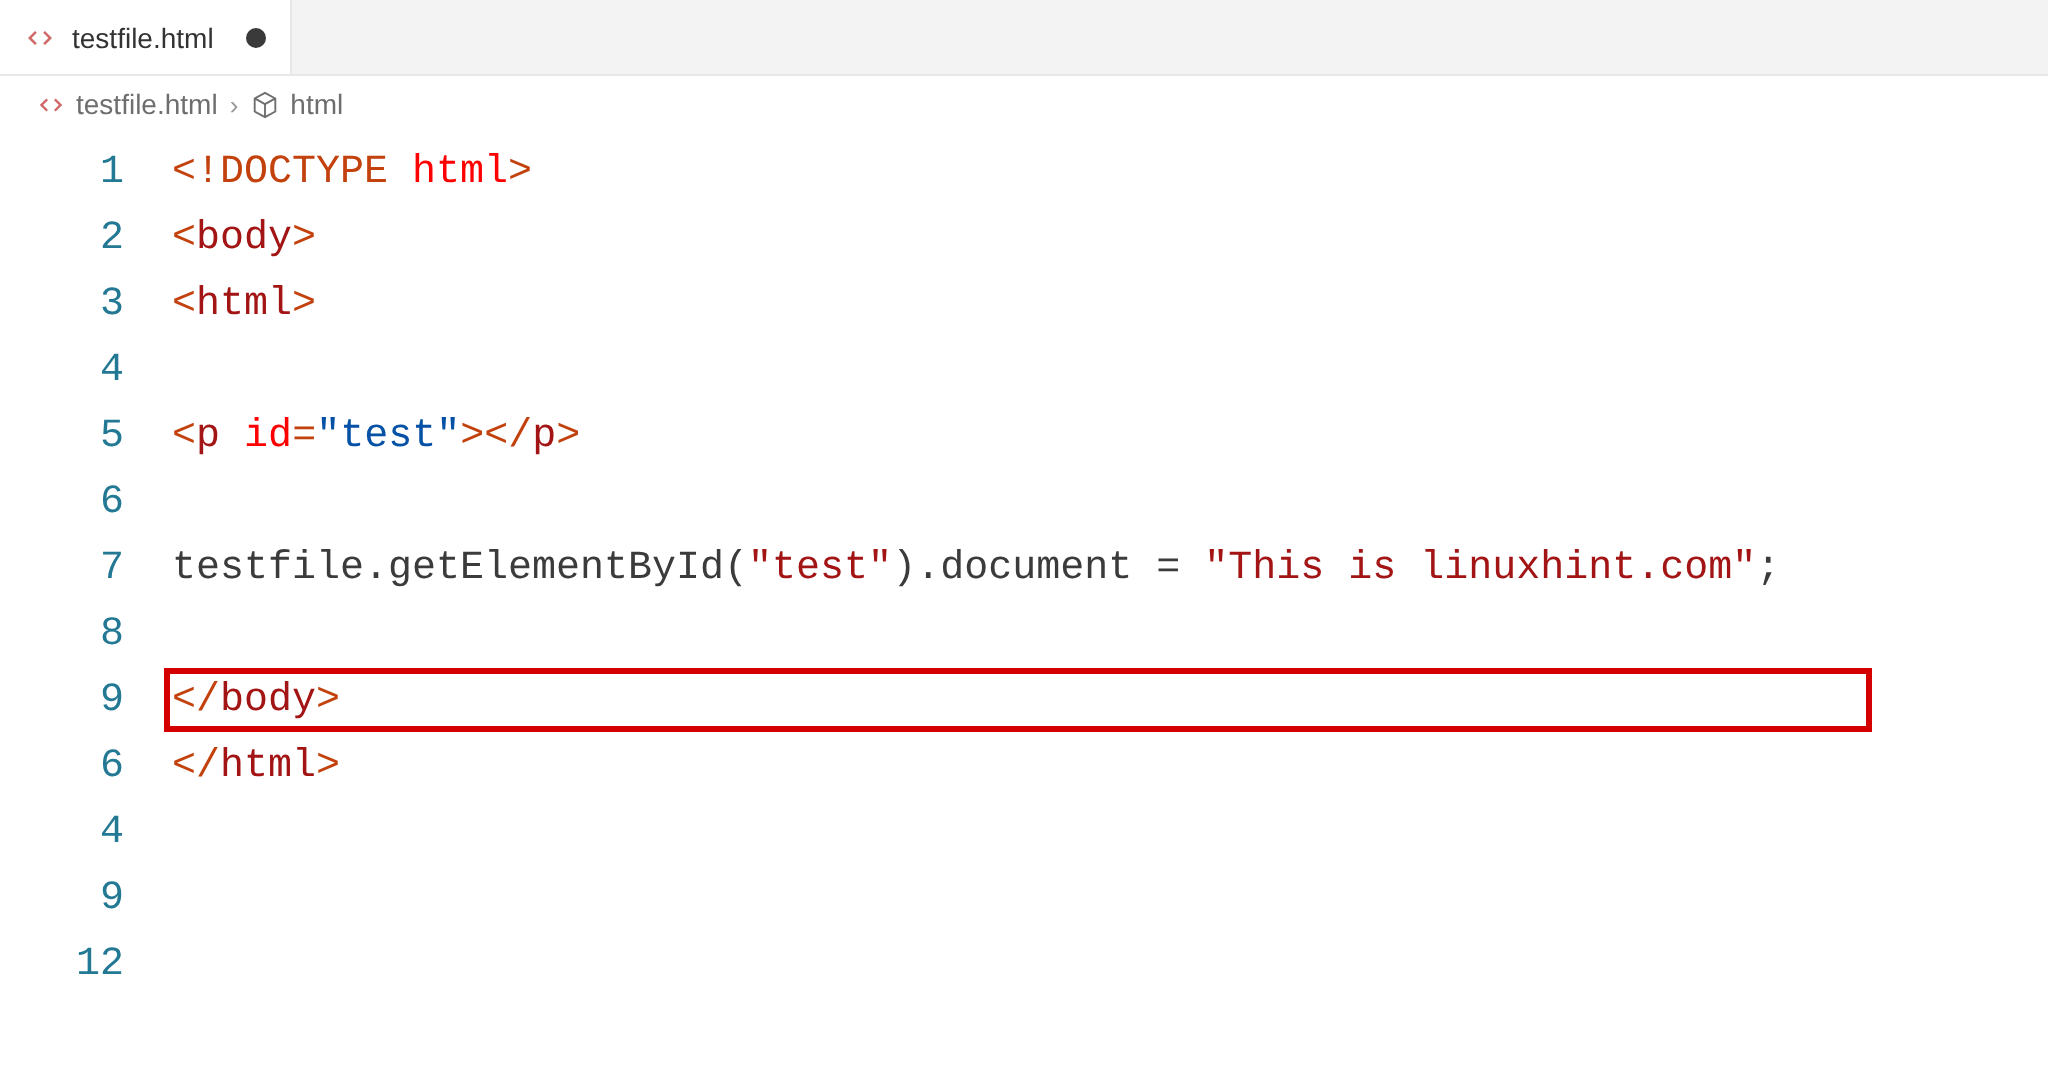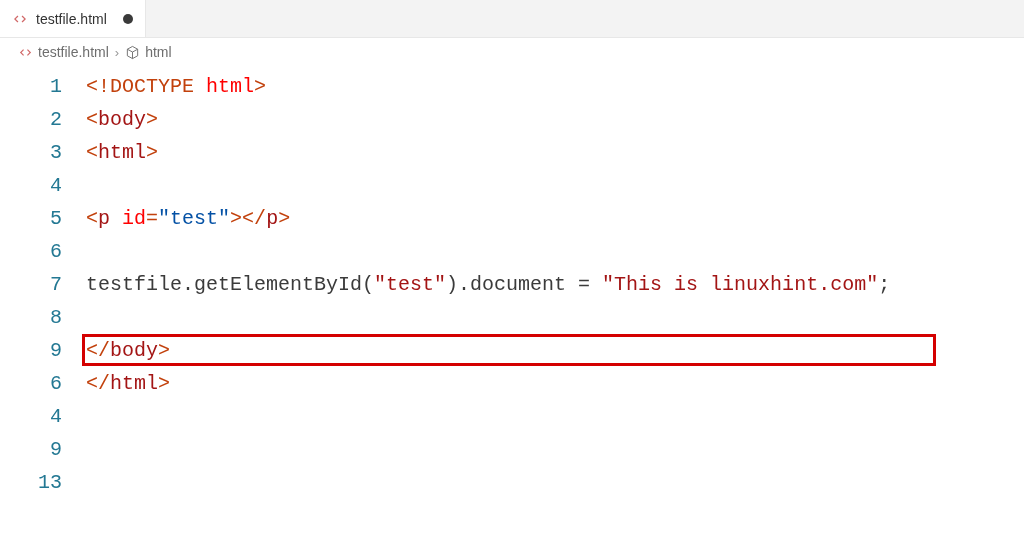--- a/index.html
+++ b/index.html
@@ -135,21 +135,21 @@
     <div class="ln">3</div>
     <div class="ln">4</div>
     <div class="ln">5</div>
     <div class="ln">6</div>
     <div class="ln">7</div>
     <div class="ln">8</div>
     <div class="ln">9</div>
     <div class="ln">6</div>
     <div class="ln">4</div>
     <div class="ln">9</div>
-    <div class="ln">13</div>
+    <div class="ln">12</div>
   </div>
   <div class="code">
     <div class="highlight-box" style="left:-4px; top:264px; width:854px; height:32px;"></div>
 
     <div class="code-line"><span class="tok-punct">&lt;!DOCTYPE </span><span class="tok-attrname">html</span><span class="tok-punct">&gt;</span></div>
     <div class="code-line"><span class="tok-punct">&lt;</span><span class="tok-tagname">body</span><span class="tok-punct">&gt;</span></div>
     <div class="code-line"><span class="tok-punct">&lt;</span><span class="tok-tagname">html</span><span class="tok-punct">&gt;</span></div>
     <div class="code-line"></div>
     <div class="code-line"><span class="tok-punct">&lt;</span><span class="tok-tagname">p</span><span> </span><span class="tok-attrname">id</span><span class="tok-punct">=</span><span class="tok-attrval">"test"</span><span class="tok-punct">&gt;</span><span class="tok-punct">&lt;/</span><span class="tok-tagname">p</span><span class="tok-punct">&gt;</span></div>
     <div class="code-line"></div>

